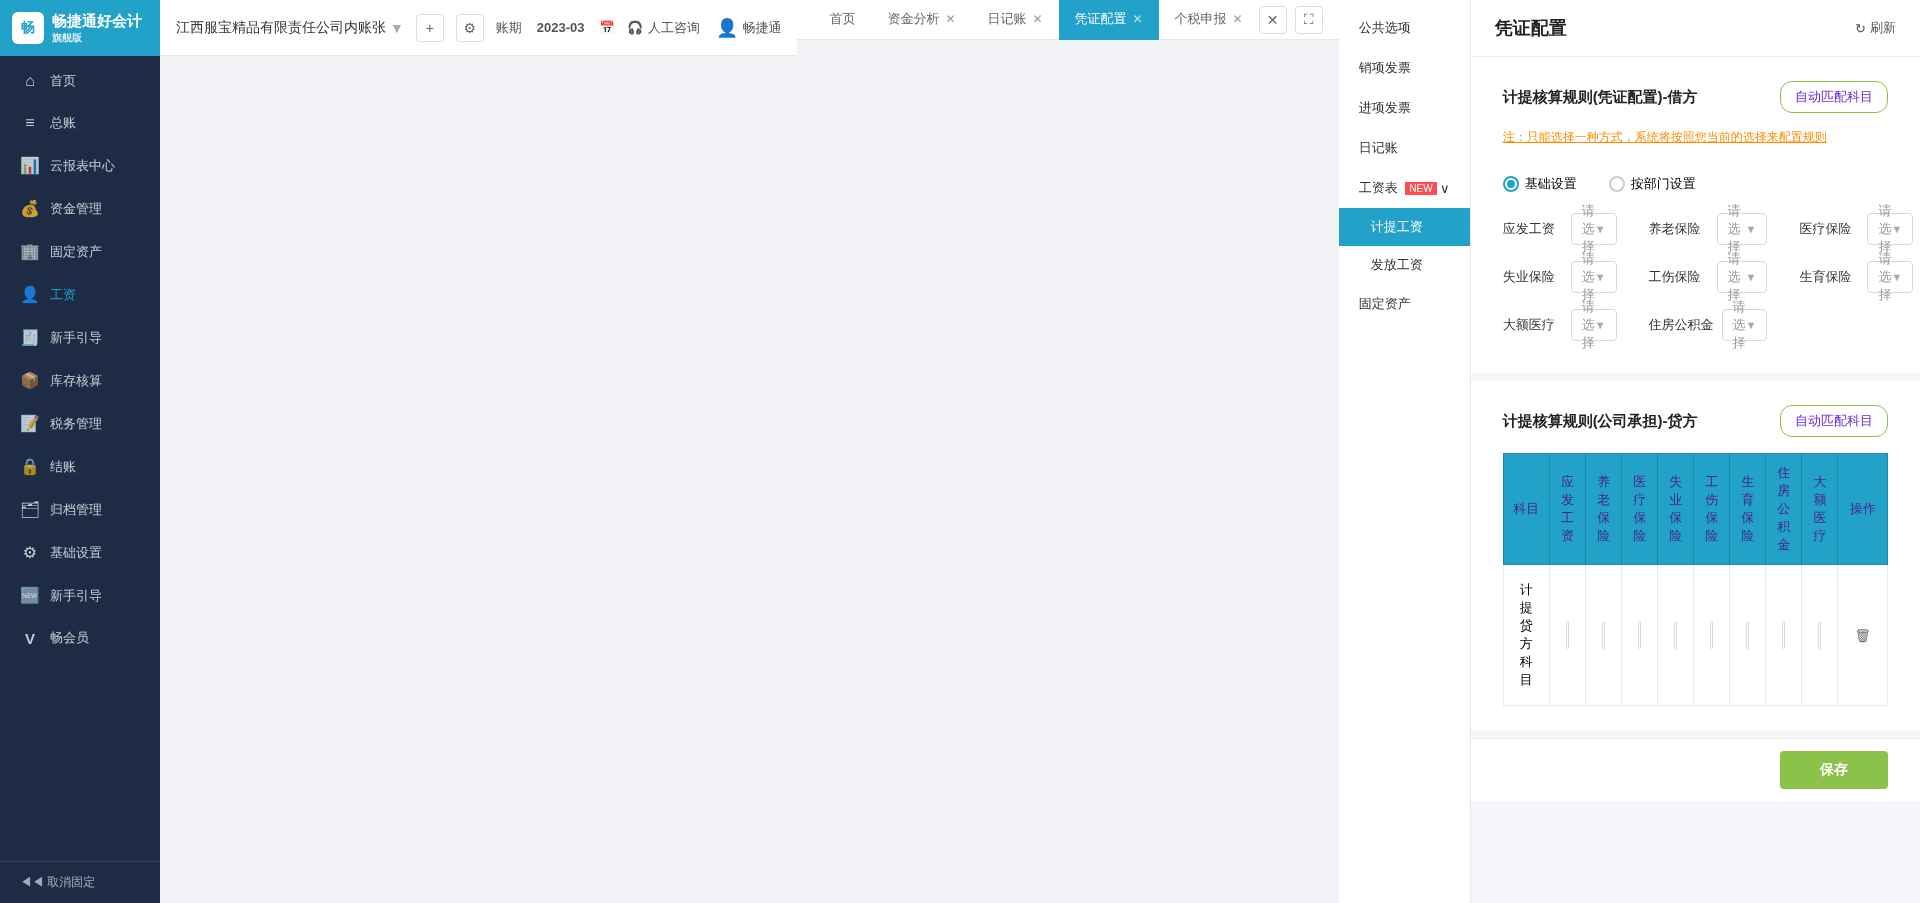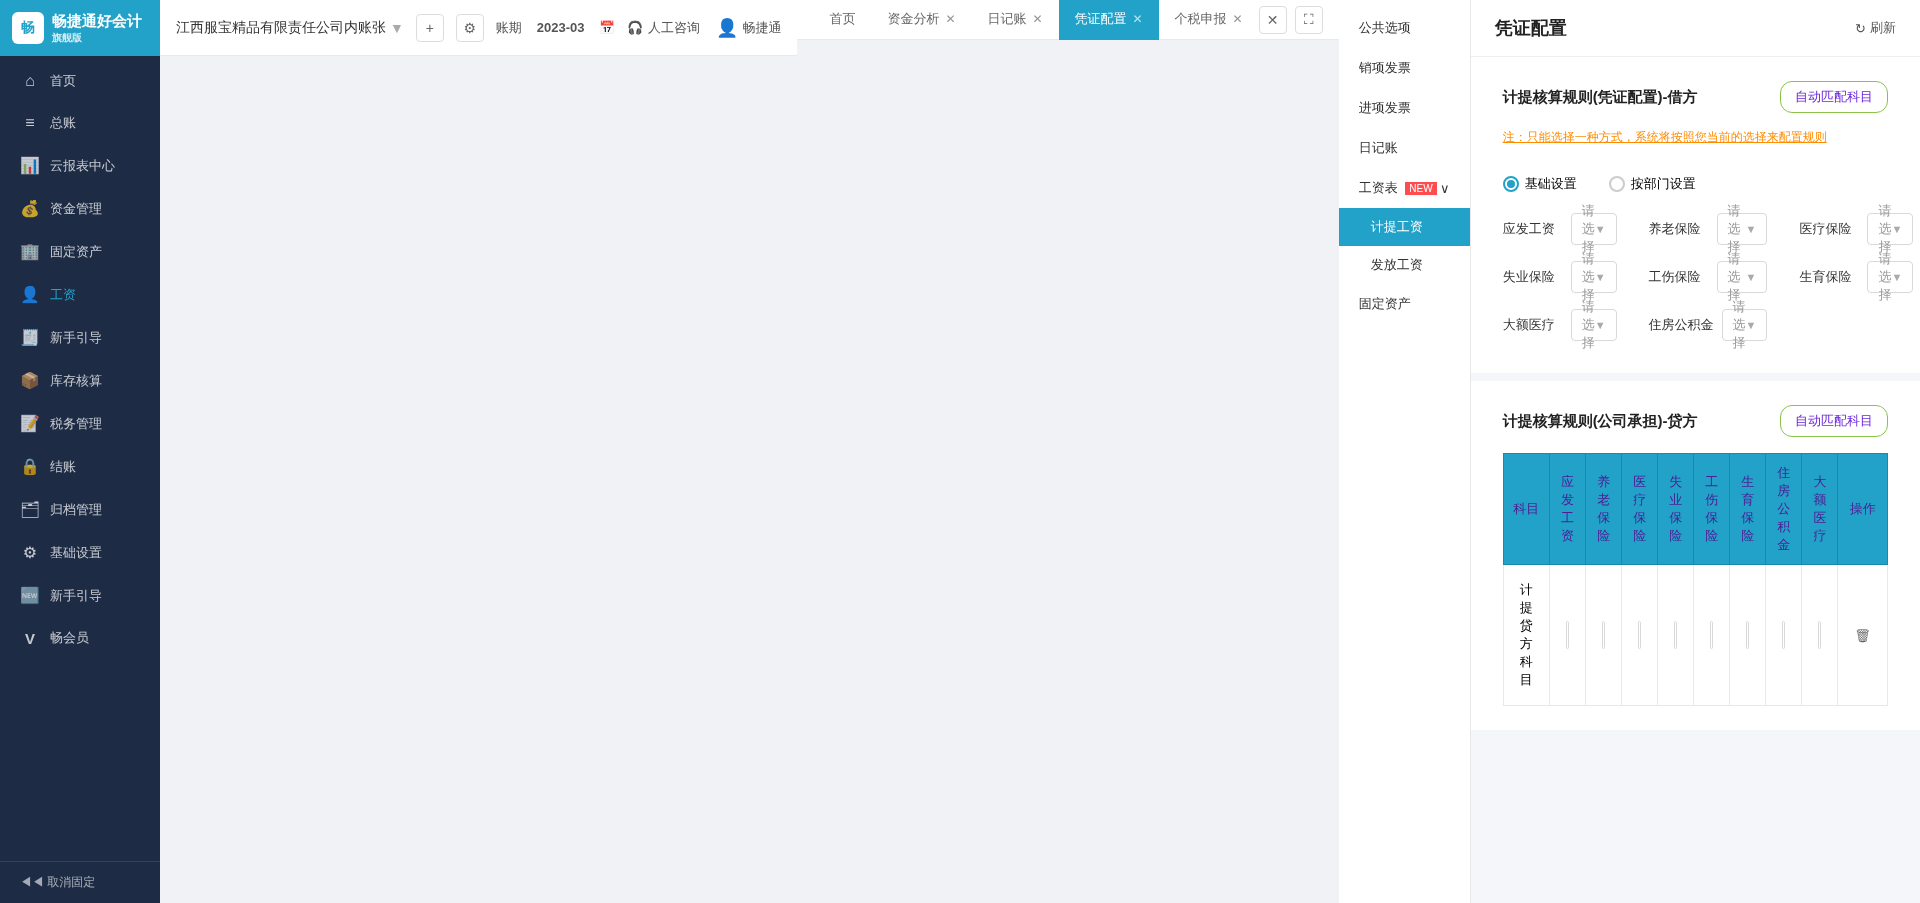--- a/index.html
+++ b/index.html
@@ -631,15 +631,18 @@
               <td><input class="table-input" type="text" style=""></td>
               <td><input class="table-input" type="text" style=""></td>
               <td>
                 <span style="cursor:pointer;color:#666;">🗑</span>
               </td>
             </tr>
           </tbody>
         </table>
       </div>
 
+      <div class="save-bar">
+        <button class="save-btn">保存</button>
+      </div>
     </div>
   </div>
 </div>
 
 </body></html>

